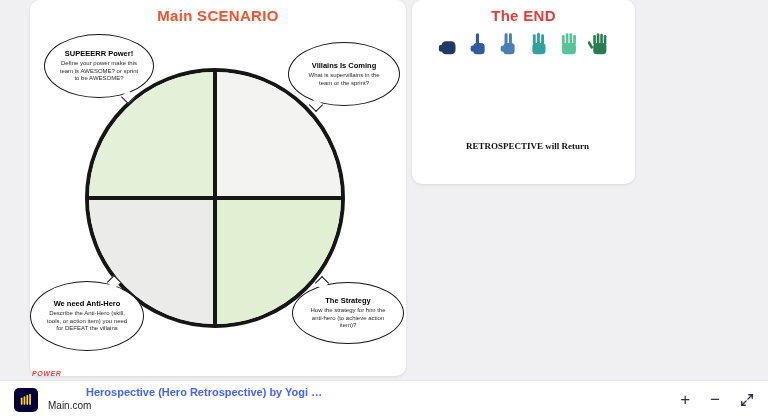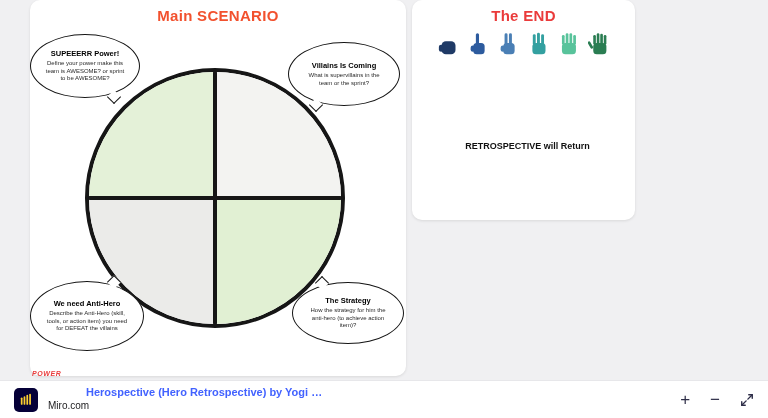--- a/index.html
+++ b/index.html
@@ -2,21 +2,21 @@
 <html><head>
 <meta charset="utf-8">
 <style>
   * { margin:0; padding:0; box-sizing:border-box; }
   html,body { width:768px; height:418px; font-family:"Liberation Sans", sans-serif; }
   .board { position:relative; width:768px; height:418px; background:#f0f0f2; overflow:hidden; }
 
   
   .frame { position:absolute; background:#ffffff; box-shadow:0 1px 3px rgba(0,0,0,.10);border-radius:10px; }
   .frame-main { left:30px; top:0; width:376px; height:376px; }
-  .frame-end  { left:412px; top:0; width:223px; height:220px; }
+  .frame-end  { left:412px; top:0; width:223px; height:184px; }
 
   .main-title { position:absolute; top:7px; width:100%; text-align:center;
     font-size:15px; font-weight:bold; color:#f2512e; letter-spacing:.3px; }
   .end-title { position:absolute; top:7px; width:100%; text-align:center;
     font-size:15px; font-weight:bold; color:#ea3b3b; letter-spacing:.3px; }
 
   
   .circle { position:absolute; left:55px; top:68px; width:260px; height:260px;
     border:4px solid #161616; border-radius:50%; overflow:hidden; background:#fff; }
   .quad { position:absolute; width:50%; height:50%; }
@@ -26,41 +26,41 @@
   .q-br { right:0; bottom:0; background:#e1f0d3; }
   .bar-v { position:absolute; left:calc(50% - 2px); top:0; width:4px; height:100%; background:#161616; }
   .bar-h { position:absolute; top:calc(50% - 2px); left:0; height:4px; width:100%; background:#161616; }
 
   
   .bubble { position:absolute; background:#fff; border:1.6px solid #151515; border-radius:50%;
     display:flex; flex-direction:column; align-items:center; justify-content:center;
     text-align:center; padding:7px 12px; z-index:3; }
   .bubble .b-title { font-size:7.5px; font-weight:bold; color:#000; margin-bottom:2px; }
   .bubble .b-desc  { font-size:6px; line-height:1.25; color:#2a2a2a; }
-  .b-tl { left:0;   top:34px;  width:110px; height:64px; }
+  .b-tl { left:14px;   top:34px;  width:110px; height:64px; }
   .b-tr { left:258px; top:42px;  width:112px; height:64px; }
   .b-bl { left:0px;   top:281px; width:114px; height:70px; }
   .b-br { left:262px; top:282px; width:112px; height:62px; }
   .tail { position:absolute; width:10px; height:10px; background:#fff; z-index:2; }
   .tail-down { border-right:1.6px solid #151515; border-bottom:1.6px solid #151515; transform:rotate(45deg); }
   .tail-up   { border-left:1.6px solid #151515;  border-top:1.6px solid #151515;  transform:rotate(45deg); }
   .b-tl .tail { bottom:-5px; right:20px; }
   .b-tr .tail { bottom:-5px; left:22px; }
   .b-bl .tail { top:-5px; right:24px; }
   .b-br .tail { top:-5px; left:24px; }
 
   .power-label { position:absolute; left:32px; top:370px; color:#e93d3d;
     font-size:7px; font-weight:bold; font-style:italic; letter-spacing:.6px; z-index:4; }
 
   
   .hands-row { position:absolute; top:32px; left:0; width:100%;
     display:flex; justify-content:center; align-items:flex-end; gap:9px; }
   .hand { width:21px; height:27px; }
   .end-subtitle { position:absolute; top:141px; width:100%; text-align:center;
-    font-family:Liberation Sans, sans-serif; font-weight:bold; font-size:9px; color:#111;padding-left:8px; }
+    font-family:Liberation Serif, serif; font-weight:bold; font-size:9px; color:#111;padding-left:8px; }
 
   
   .footer { position:absolute; left:0; bottom:0; width:768px; height:38px; background:#fff;
     border-top:1px solid #e7e7ea; display:flex; align-items:center; padding:0 14px; z-index:5; }
   .miro-logo { width:24px; height:24px; border-radius:5px; background:#050038;
     display:flex; align-items:center; justify-content:center; cursor:pointer; flex:0 0 auto; }
   .attribution { margin-left:10px; display:flex; flex-direction:column; justify-content:center; }
   .board-link { font-size:11px; font-weight:600; color:#4262ff; cursor:pointer; line-height:1.25;padding-left:38px; }
   .site-label { font-size:10px; color:#1c1c1e; cursor:pointer; line-height:1.25; }
   .footer-controls { margin-left:auto; display:flex; align-items:center; gap:20px; }
@@ -160,21 +160,21 @@
     <div class="miro-logo">
       <svg width="16" height="16" viewBox="0 0 24 24" fill="none" stroke="#ffd02f" stroke-width="2.6" stroke-linecap="round">
         <path d="M5.5 18V9.5"></path>
         <path d="M9.7 18V7.5"></path>
         <path d="M13.9 18V5.5"></path>
         <path d="M18.1 18V3.8"></path>
       </svg>
     </div>
     <div class="attribution">
       <div class="board-link">Herospective (Hero Retrospective) by Yogi …</div>
-      <div class="site-label">Miro.com</div>
+      <div class="site-label">Main.com</div>
     </div>
     <div class="footer-controls">
       <span class="zoom-btn">+</span>
       <span class="zoom-btn">−</span>
       <span class="fullscreen-btn">
         <svg width="14" height="14" viewBox="0 0 16 16" fill="none" stroke="#2e2e48" stroke-width="1.6" stroke-linecap="round" stroke-linejoin="round">
           <path d="M10 2h4v4"></path>
           <path d="M14 2L9 7"></path>
           <path d="M6 14H2v-4"></path>
           <path d="M2 14l5-5"></path>

